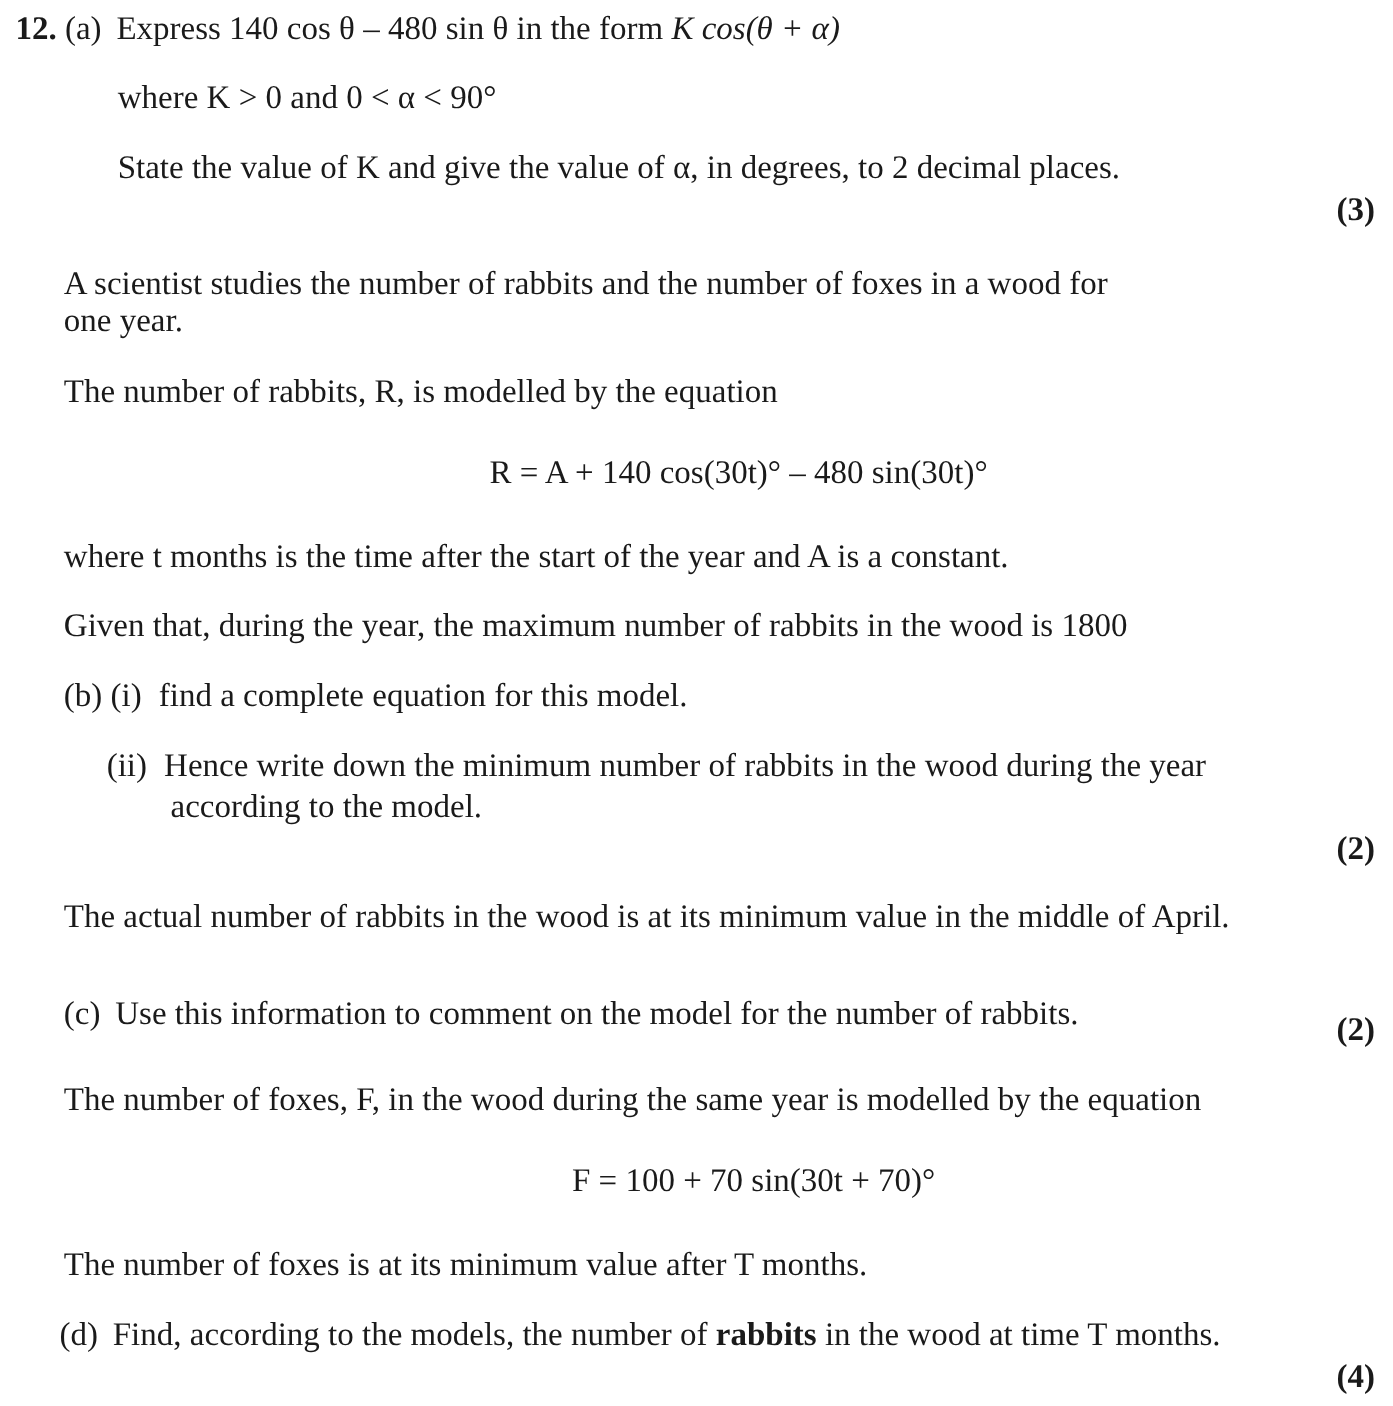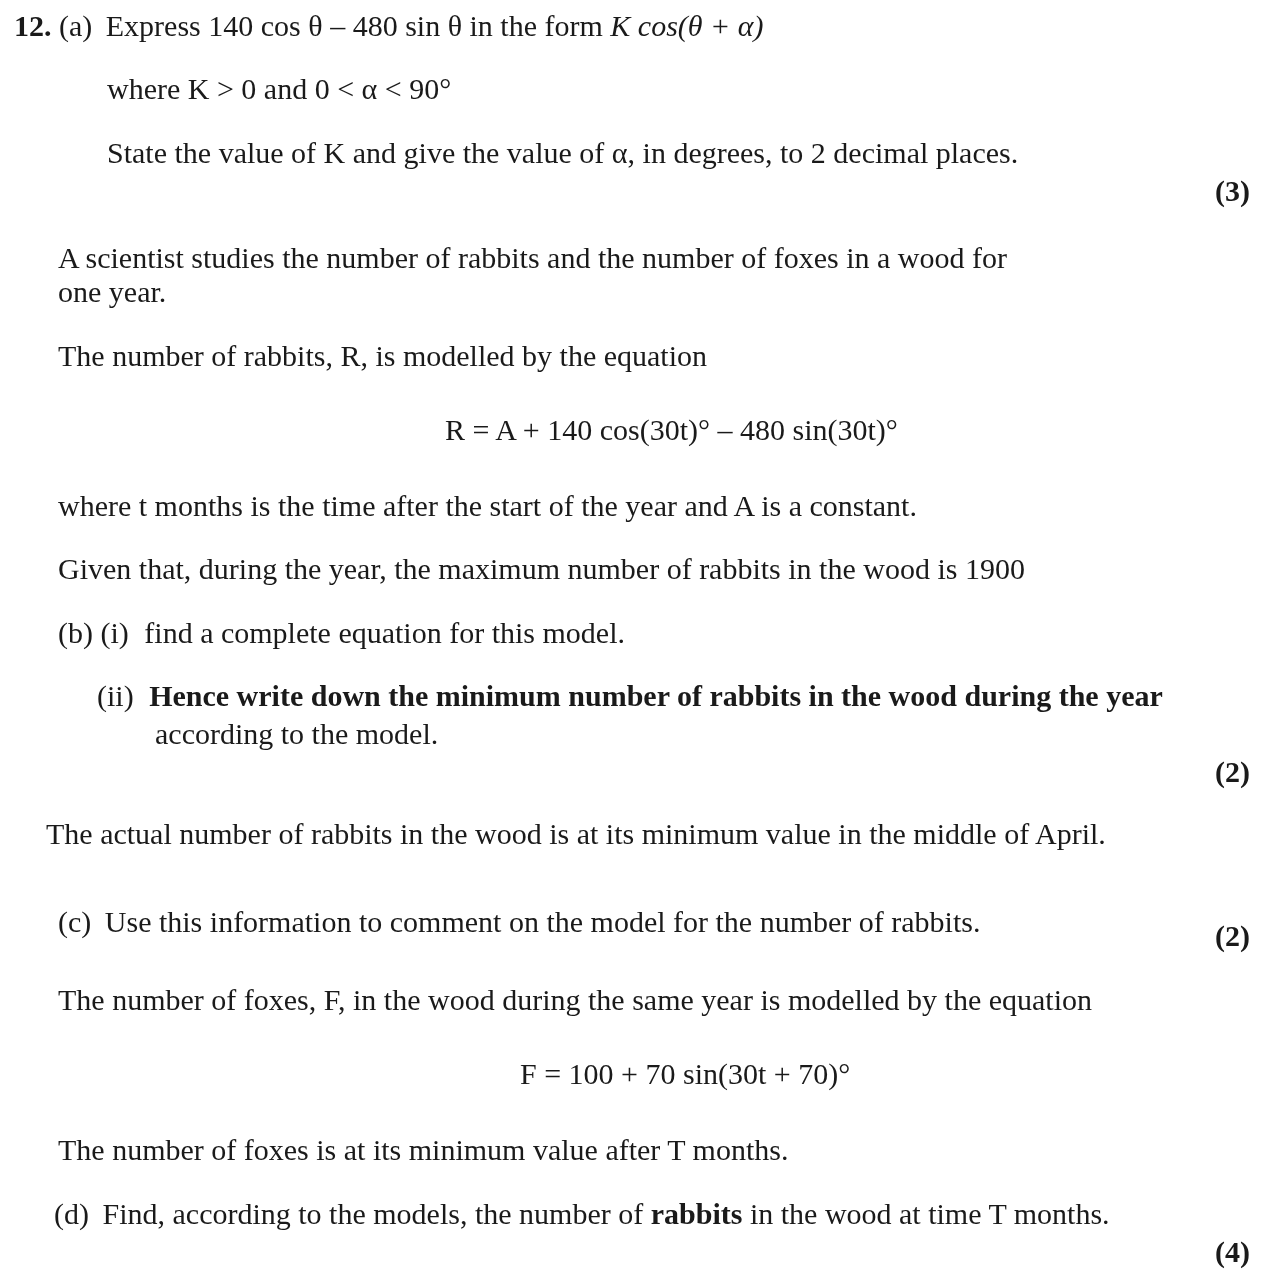--- a/index.html
+++ b/index.html
@@ -28,35 +28,35 @@
 </div>
 <div class="line" style="left:107px; top:71px;">where K &gt; 0 and 0 &lt; α &lt; 90°</div>
 <div class="line" style="left:107px; top:135px;">State the value of K and give the value of α, in degrees, to 2 decimal places.</div>
 <div class="marks" style="top:173px;">(3)</div>
 
 <div class="line" style="left:58px; top:240px;">A scientist studies the number of rabbits and the number of foxes in a wood for</div>
 <div class="line" style="left:58px; top:274px;">one year.</div>
 <div class="line" style="left:58px; top:338px;">The number of rabbits, R, is modelled by the equation</div>
 <div class="eq" style="left:445px; top:412px;">R = A + 140 cos(30t)° – 480 sin(30t)°</div>
 <div class="line" style="left:58px; top:488px;">where t months is the time after the start of the year and A is a constant.</div>
-<div class="line" style="left:58px; top:551px;">Given that, during the year, the maximum number of rabbits in the wood is 1900</div>
+<div class="line" style="left:58px; top:551px;">Given that, during the year, the maximum number of rabbits in the wood is 1800</div>
 
 <div class="line" style="left:58px; top:615px;">
   <span>(b)</span>
   <span>(i)</span>
   <span style="margin-left:8px;margin-top:20px;">find a complete equation for this model.</span>
 </div>
 <div class="line" style="left:97px; top:678px;">
   <span>(ii)</span>
-  <span style="margin-left:8px;font-weight:bold;">Hence write down the minimum number of rabbits in the wood during the year</span>
+  <span style="margin-left:8px;">Hence write down the minimum number of rabbits in the wood during the year</span>
 </div>
 <div class="line" style="left:155px; top:716px;">according to the model.</div>
 <div class="marks" style="top:754px;">(2)</div>
 
-<div class="line" style="left:46px; top:816px;">The actual number of rabbits in the wood is at its minimum value in the middle of April.</div>
+<div class="line" style="left:58px; top:816px;">The actual number of rabbits in the wood is at its minimum value in the middle of April.</div>
 <div class="line" style="left:58px; top:904px;">
   <span>(c)</span>
   <span style="margin-left:6px;">Use this information to comment on the model for the number of rabbits.</span>
 </div>
 <div class="marks" style="top:918px;">(2)</div>
 
 <div class="line" style="left:58px; top:982px;">The number of foxes, F, in the wood during the same year is modelled by the equation</div>
 <div class="eq" style="left:520px; top:1056px;">F = 100 + 70 sin(30t + 70)°</div>
 <div class="line" style="left:58px; top:1132px;">The number of foxes is at its minimum value after T months.</div>
 

